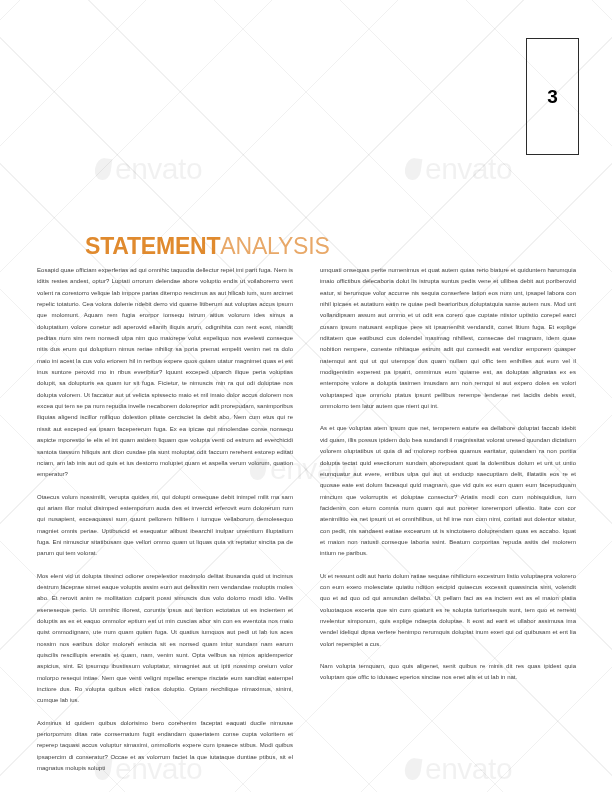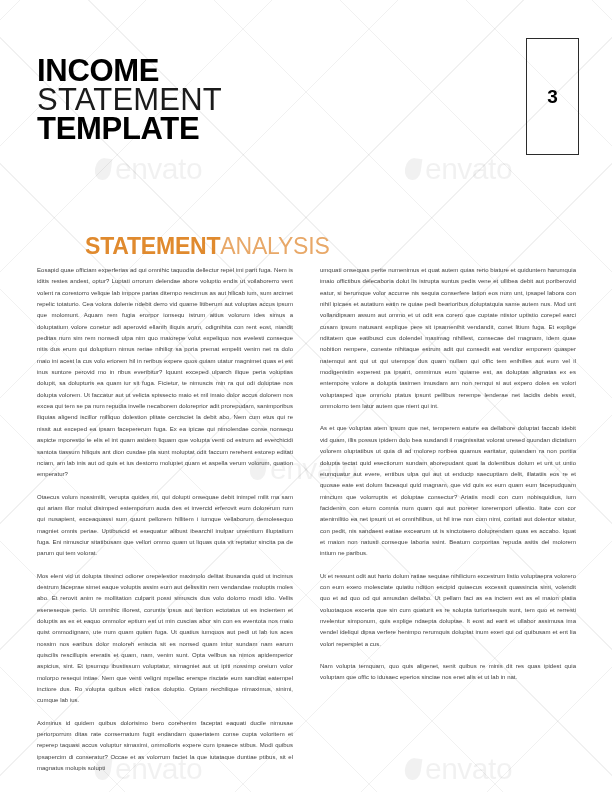--- a/index.html
+++ b/index.html
@@ -161,25 +161,20 @@
   </div>
   <div class="wm-mark wm-d">
     <span class="wm-leaf"></span>
     <span>envato</span>
   </div>
   <div class="wm-mark wm-e">
     <span class="wm-leaf"></span>
     <span>envato</span>
   </div>
 
-  <div class="title-block">
-    <span class="title-line bold">INCOME</span>
-    <span class="title-line light">STATEMENT</span>
-    <span class="title-line bold">TEMPLATE</span>
-  </div>
 
   <div class="page-num-box">
     <span class="page-num">3</span>
   </div>
 
   <div class="section-heading">
     <span class="sh-strong">STATEMENT</span><span class="sh-light">ANALYSIS</span>
   </div>
 
   <div class="columns">

